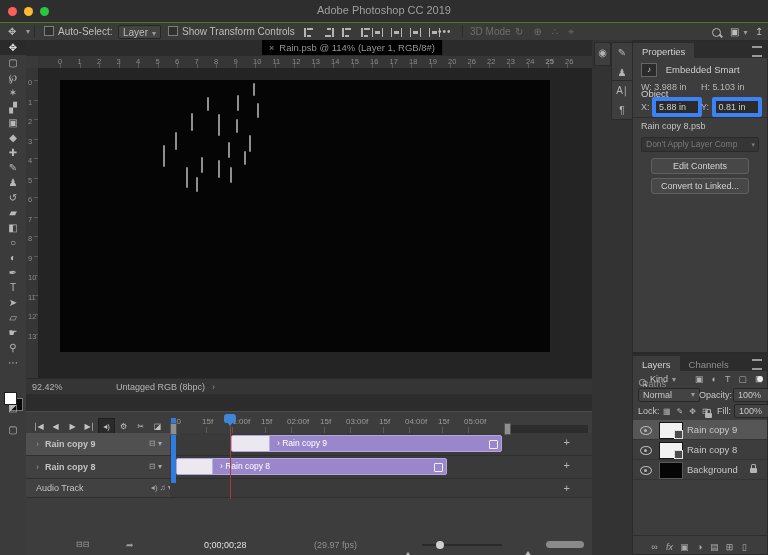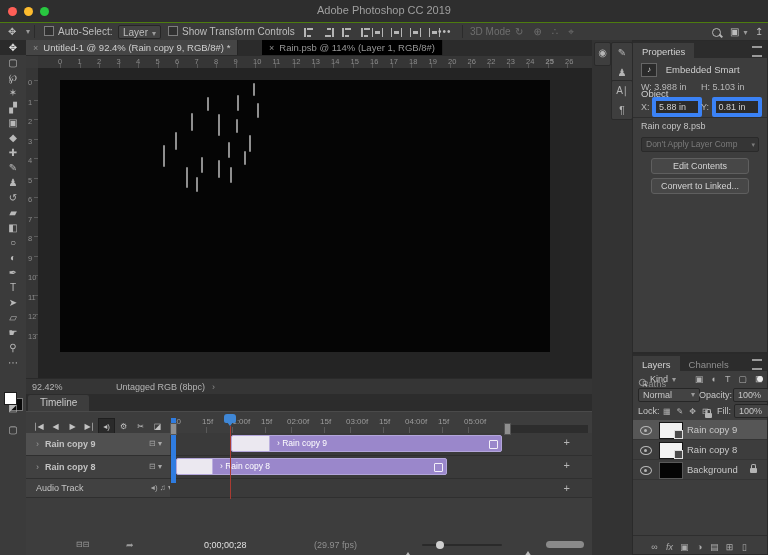--- a/index.html
+++ b/index.html
@@ -169,21 +169,20 @@
       <div id="bgsw"></div>
     </div>
     <div id="xtools">
         <div class="tool xtool" style="top: 360px;">◩</div>
         <div class="tool xtool" style="top: 382px;">▢</div>
       </div>
   </div>
 
   <div id="docarea">
     <div id="tabbar">
-        <div class="dtab on" style="left: 0px;"><span class="x">×</span><span>Untitled-1 @ 92.4% (Rain copy 9, RGB/8#) *</span></div>
         <div class="dtab off" style="left: 236px;"><span class="x">×</span><span>Rain.psb @ 114% (Layer 1, RGB/8#)</span></div>
       </div>
     <div id="rcorner"></div>
     <div id="hruler">
         <div class="rnum" style="top: 1px; left: 20px;">0</div>
         <div class="rtick" style="left: 22px; top: 8px; width: 1px; height: 4px;"></div>
         <div class="rnum" style="top: 1px; left: 39.5px;">1</div>
         <div class="rtick" style="left: 41.5px; top: 8px; width: 1px; height: 4px;"></div>
         <div class="rnum" style="top: 1px; left: 59px;">2</div>
         <div class="rtick" style="left: 61px; top: 8px; width: 1px; height: 4px;"></div>
@@ -287,23 +286,20 @@
           <div class="streak" style="left: 136px; top: 97px; height: 15px; background: rgb(143, 143, 143);"></div>
         </div>
     </div>
     <div id="statusbar">
       <span class="abs" style="left:6px;top:3px">92.42%</span>
       <span class="abs" style="left:90px;top:3px">Untagged RGB (8bpc)</span>
       <span class="abs" style="left:186px;top:3px;color:#8d8d8d">›</span>
     </div>
 
     <div id="timeline">
-      <div id="tl-tabrow">
-        <div id="tl-tab">Timeline</div>
-      </div>
       <div id="tl-body">
         <div id="transport"><span class="tbtn">∣◀</span><span class="tbtn">◀</span><span class="tbtn">▶</span><span class="tbtn">▶∣</span><span class="tbtn on">◂)</span><span class="tbtn">⚙</span><span class="tbtn">✂</span><span class="tbtn">◪</span></div>
         <div id="tl-ruler">
             <div id="tl-darkband"></div>
             <div class="tlbl" style="left: 2px;">00</div>
             <div class="tltick" style="left: 6px;"></div>
             <div class="tlbl" style="left: 32px;">15f</div>
             <div class="tltick" style="left: 36px;"></div>
             <div class="tlbl" style="left: 58px;">01:00f</div>
             <div class="tltick" style="left: 62px;"></div>

